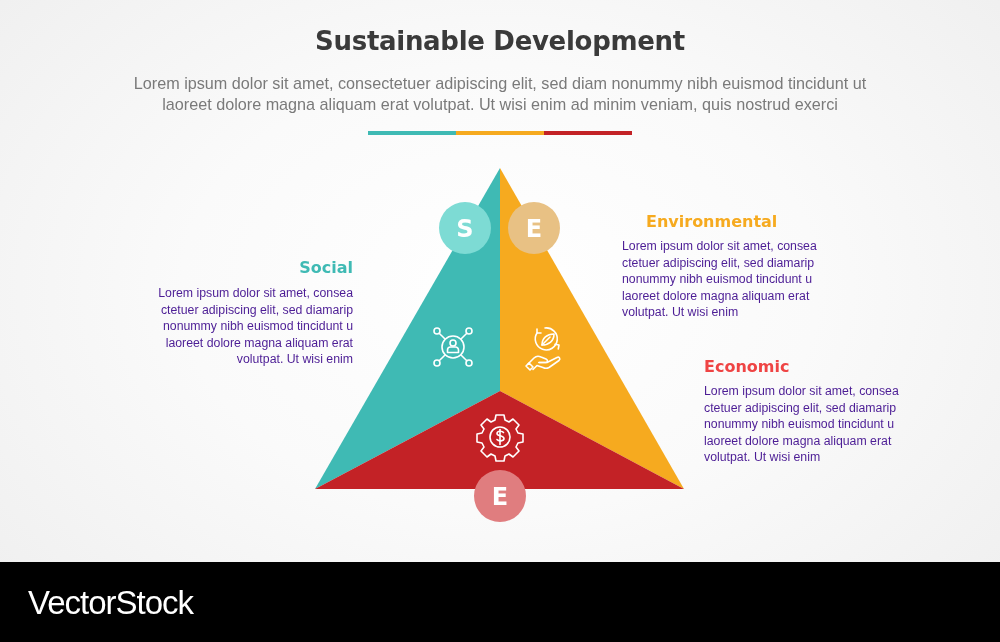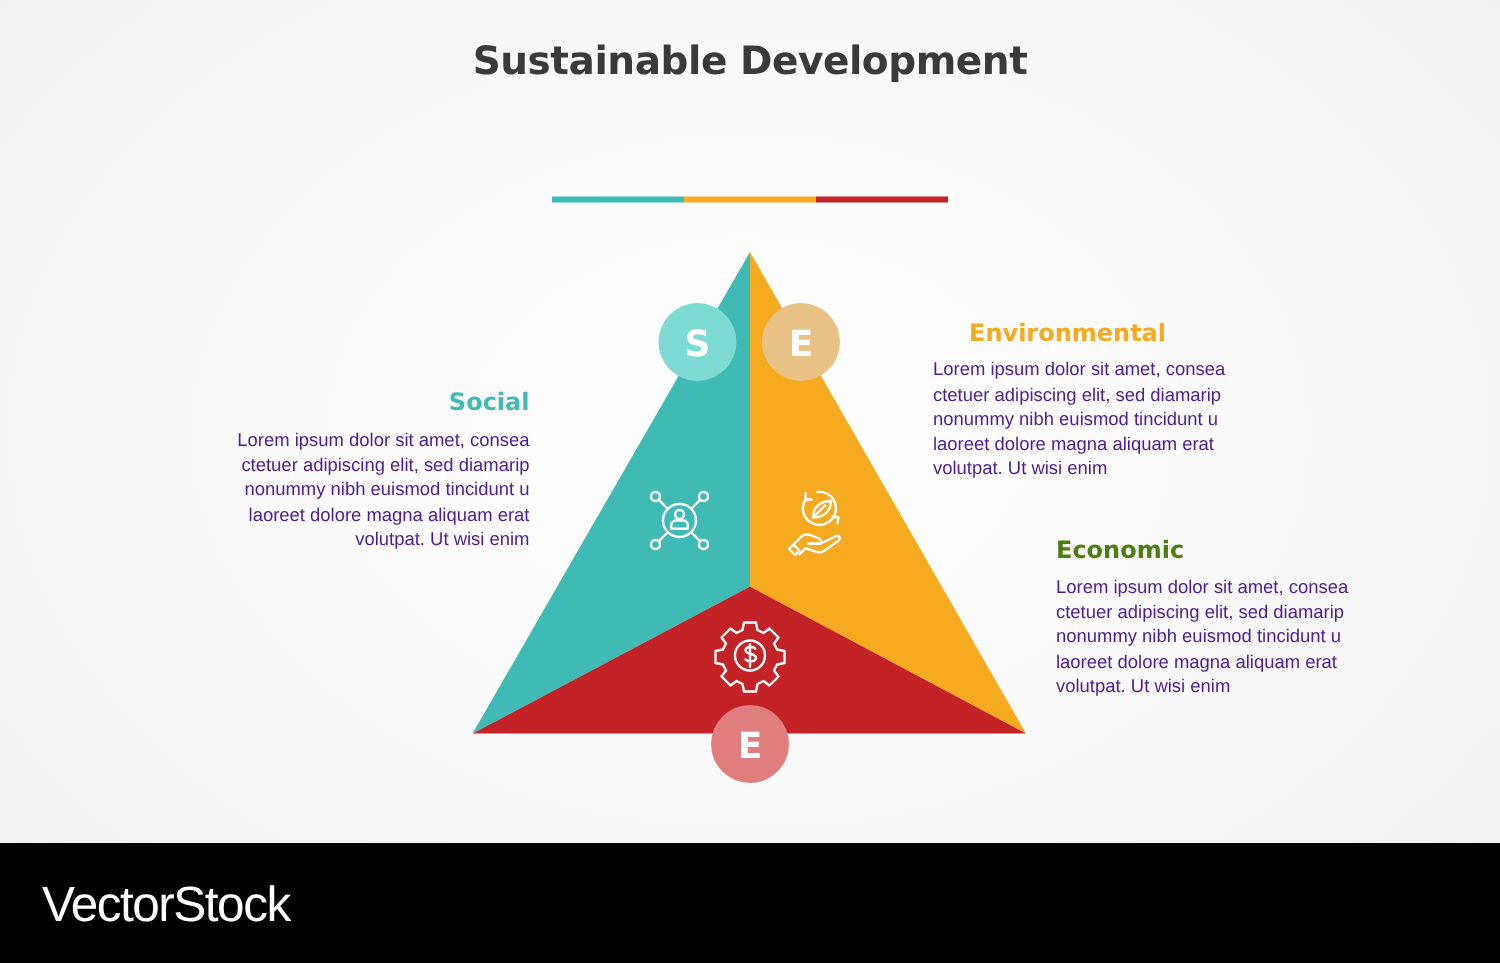--- a/index.html
+++ b/index.html
@@ -57,20 +57,22 @@
     position: absolute; right: 30px; top: 31px;
     font-family: "Liberation Sans", sans-serif; font-size: 22px; color: #ffffff;
     letter-spacing: -0.3px;
   }
 </style>
 </head>
 <body>
 
 <div class="title">Sustainable Development</div>
 <div class="subtitle">
+  <div>Lorem ipsum dolor sit amet, consectetuer adipiscing elit, sed diam nonummy nibh euismod tincidunt ut</div>
+  <div>laoreet dolore magna aliquam erat volutpat. Ut wisi enim ad minim veniam, quis nostrud exerci</div>
 </div>
 
 <div class="divider">
   <span style="background:#3fbab4"></span>
   <span style="background:#f6aa1f"></span>
   <span style="background:#c32226"></span>
 </div>
 
 <svg class="diagram" width="1000" height="562" viewBox="0 0 1000 562" xmlns="http://www.w3.org/2000/svg">
 
@@ -137,21 +139,21 @@
 
 <div class="block-title env-title" style="color:#f6aa1f">Environmental</div>
 <div class="block-text env-text">
   <div>Lorem ipsum dolor sit amet, consea</div>
   <div>ctetuer adipiscing elit, sed diamarip</div>
   <div>nonummy nibh euismod tincidunt u</div>
   <div>laoreet dolore magna aliquam erat</div>
   <div>volutpat. Ut wisi enim</div>
 </div>
 
-<div class="block-title eco-title" style="color:#4d7c0f">Economic</div>
+<div class="block-title eco-title" style="color:#ef4444">Economic</div>
 <div class="block-text eco-text">
   <div>Lorem ipsum dolor sit amet, consea</div>
   <div>ctetuer adipiscing elit, sed diamarip</div>
   <div>nonummy nibh euismod tincidunt u</div>
   <div>laoreet dolore magna aliquam erat</div>
   <div>volutpat. Ut wisi enim</div>
 </div>
 
 <div class="footer">
   <div class="footer-brand">VectorStock</div>

